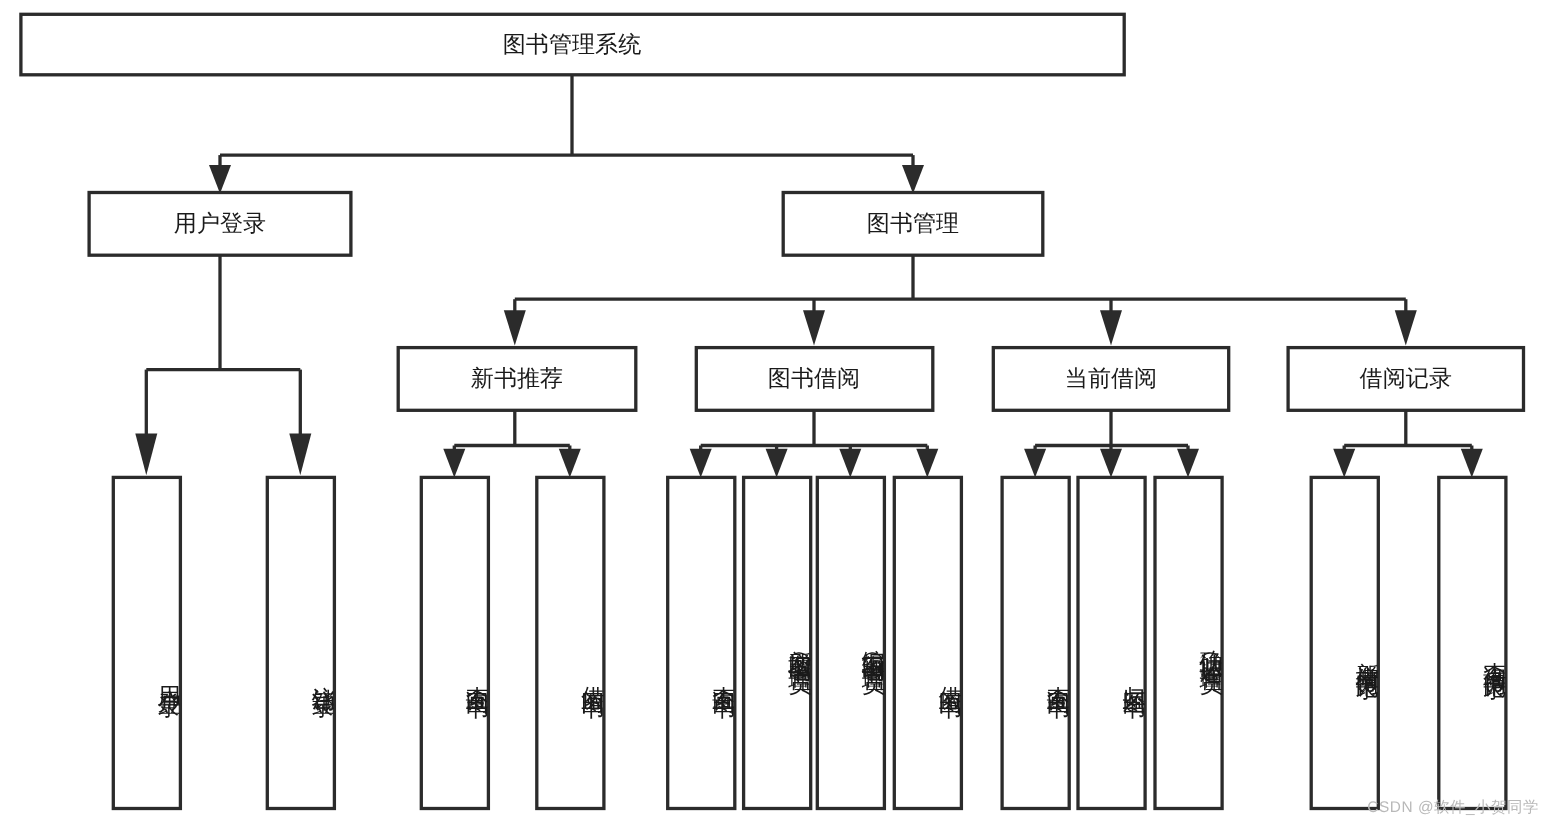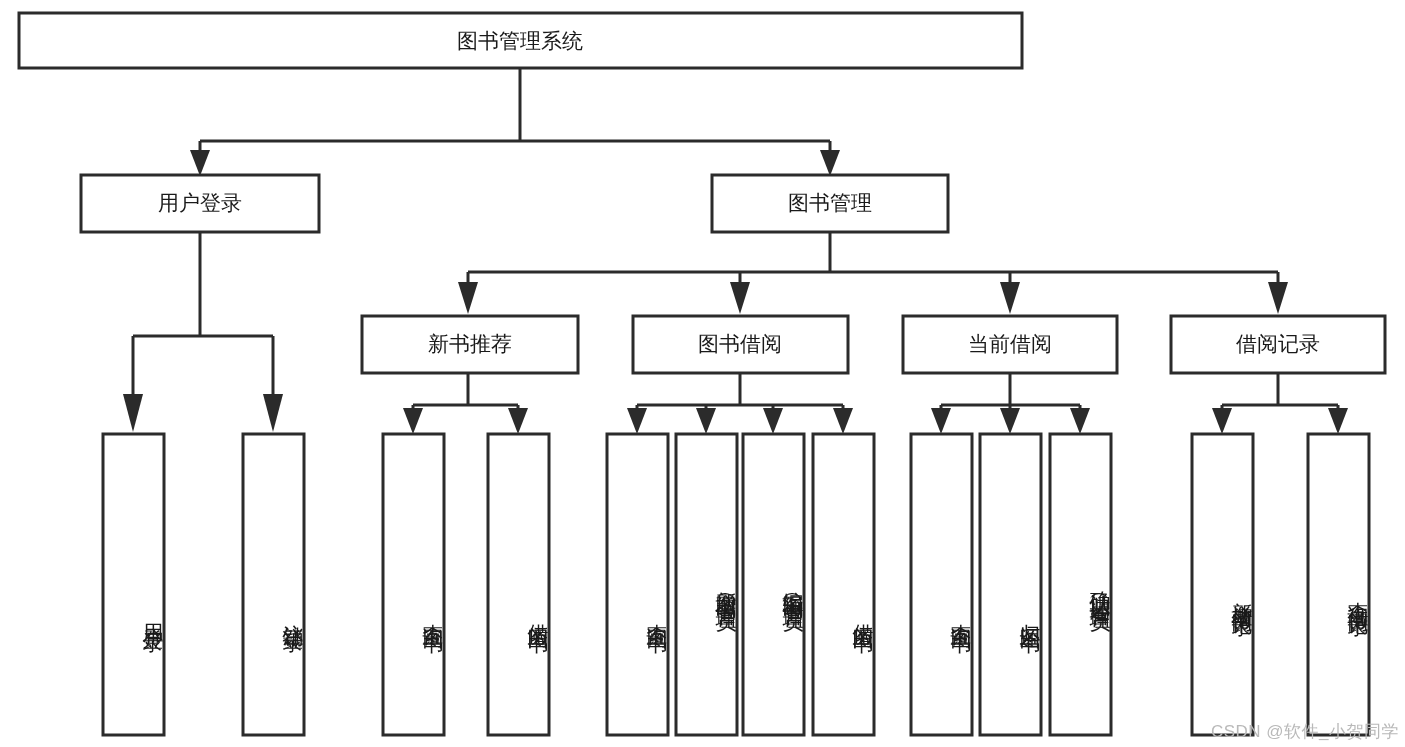--- a/index.html
+++ b/index.html
@@ -61,21 +61,21 @@
     align-items: flex-start;
     justify-content: center;
     white-space: nowrap;
     pointer-events: none;
   }
   .watermark {
     position: absolute;
     right: 6px;
     bottom: 4px;
     font-family: "Liberation Sans", "DejaVu Sans", sans-serif;
-    font-size: 17px;
+    font-size: 14px;
     color: #b9b9b9;
     letter-spacing: 0.5px;
     white-space: nowrap;
   }
 </style>
 </head>
 <body>
 
 <div id="diagram-root">
 

